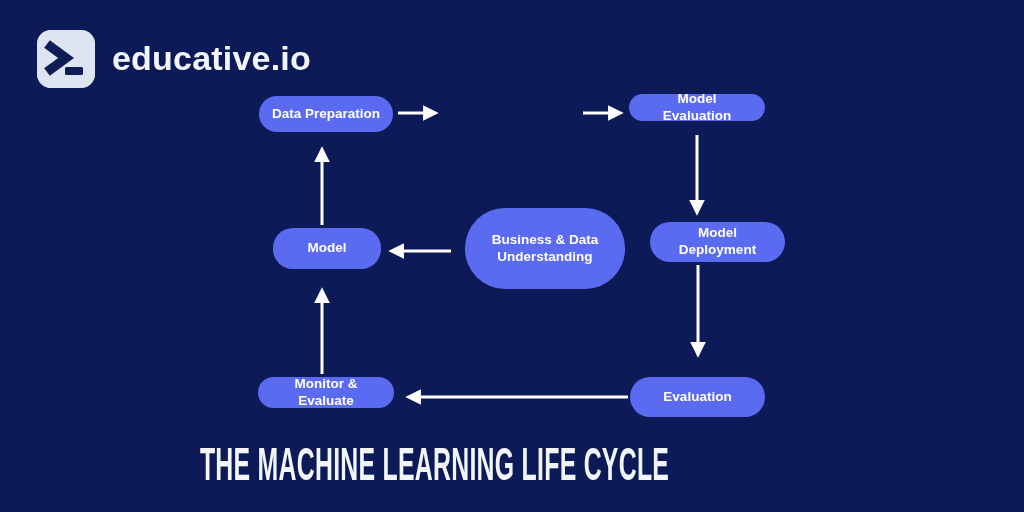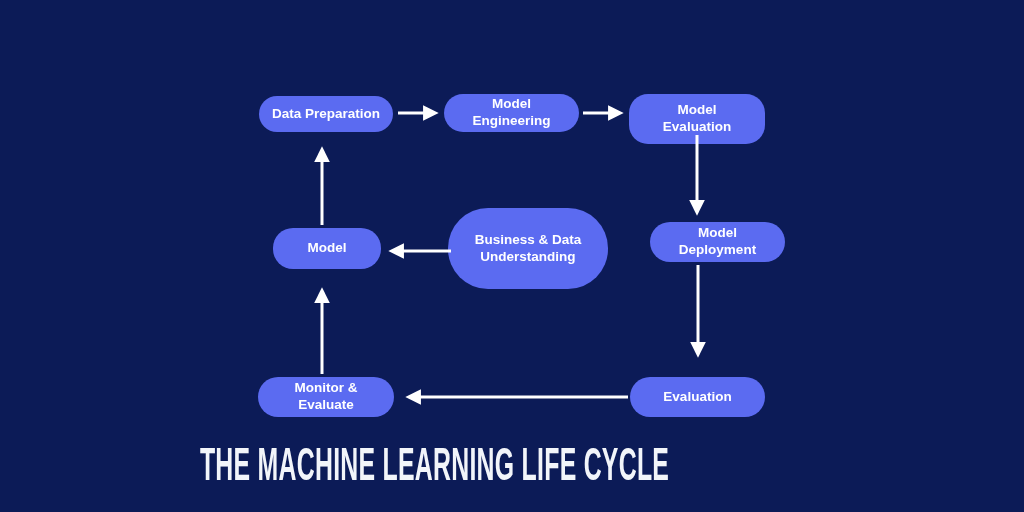--- a/index.html
+++ b/index.html
@@ -25,46 +25,53 @@
 
   
   .node{
     position:absolute;background:#5b6bf1;color:#ffffff;
     display:flex;align-items:center;justify-content:center;
     text-align:center;font-weight:700;font-size:13.5px;line-height:1.25;
     box-sizing:border-box;
   }
   .n-data-preparation{left:259px;top:96px;width:134px;height:36px;border-radius:18px;white-space:nowrap;}
   .n-model-engineering{left:444px;top:94px;width:135px;height:38px;border-radius:19px;padding:0 24px;}
-  .n-model-evaluation{left:629px;top:94px;width:136px;height:50px;border-radius:19px;padding:0 24px;}
+  .n-model-evaluation{left:629px;top:94px;width:136px;height:27px;border-radius:19px;padding:0 24px;}
   .n-plan{left:273px;top:228px;width:108px;height:41px;border-radius:20px;}
-  .n-business{left:448px;top:208px;width:160px;height:81px;border-radius:40px;padding:0 14px;}
+  .n-business{left:465px;top:208px;width:160px;height:81px;border-radius:40px;padding:0 14px;}
   .n-model-deployment{left:650px;top:222px;width:135px;height:40px;border-radius:20px;padding:0 24px;}
-  .n-monitor-evaluate{left:258px;top:377px;width:136px;height:40px;border-radius:20px;padding:0 26px;}
+  .n-monitor-evaluate{left:258px;top:377px;width:136px;height:31px;border-radius:20px;padding:0 26px;}
   .n-operations{left:630px;top:377px;width:135px;height:40px;border-radius:20px;white-space:nowrap;}
 
   
   .arrows{position:absolute;left:0;top:0;width:1024px;height:512px;pointer-events:none;}
 
   
   .title-wrap{position:absolute;left:0;top:437px;width:861px;text-align:center;}
   .title{
     display:inline-block;color:#f2f5fa;font-weight:700;font-size:46px;
     letter-spacing:0.5px;transform:scaleX(0.54);transform-origin:center;
     white-space:nowrap;
   }
 </style>
 </head>
 <body>
 
 <div class="canvas">
 
+  <div class="logo">
+    <svg class="logo-icon" viewBox="0 0 58 58">
+      <rect x="0" y="0" width="58" height="58" rx="14" fill="#dce5f1"></rect>
+      <polyline points="10,14 29,28 10,42" fill="none" stroke="#0e1d56" stroke-width="9.5" stroke-linecap="butt" stroke-linejoin="miter"></polyline>
+      <rect x="28" y="37" width="18" height="8" rx="1.5" fill="#0e1d56"></rect>
+    </svg>
+    <div class="logo-text">educative.io</div>
+  </div>
 
   <div class="node n-data-preparation">Data Preparation</div>
-  <div class="node n-model-engineering">Model Engineering</div>
   <div class="node n-model-evaluation">Model Evaluation</div>
   <div class="node n-plan">Model</div>
   <div class="node n-business">Business &amp; Data Understanding</div>
   <div class="node n-model-deployment">Model Deployment</div>
   <div class="node n-monitor-evaluate">Monitor &amp; Evaluate</div>
   <div class="node n-operations">Evaluation</div>
 
   <svg class="arrows" viewBox="0 0 1024 512">
     <defs>
       <marker id="ah" viewBox="0 0 10 10" refX="7" refY="5" markerWidth="5.2" markerHeight="5.2" orient="auto">

